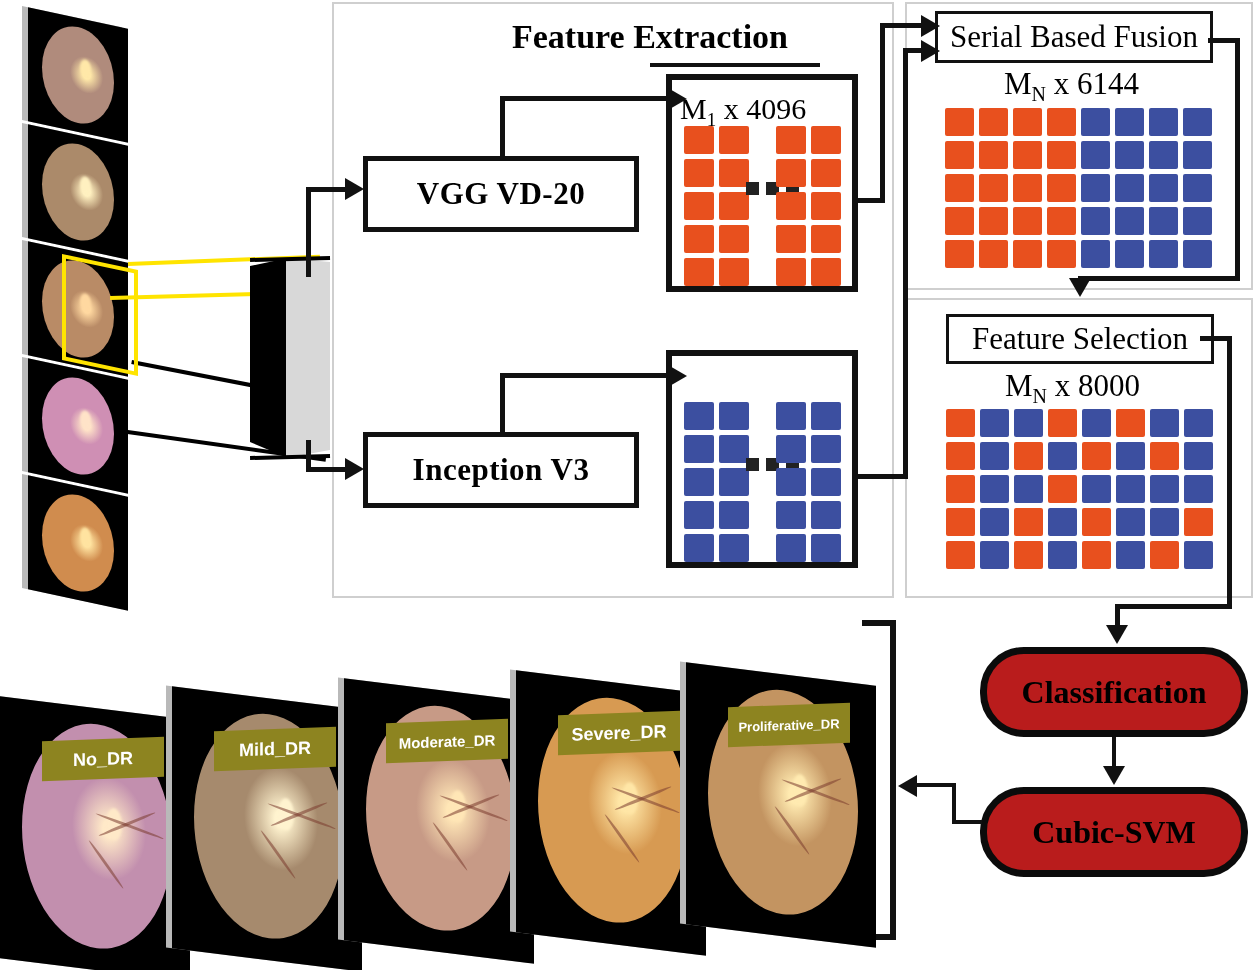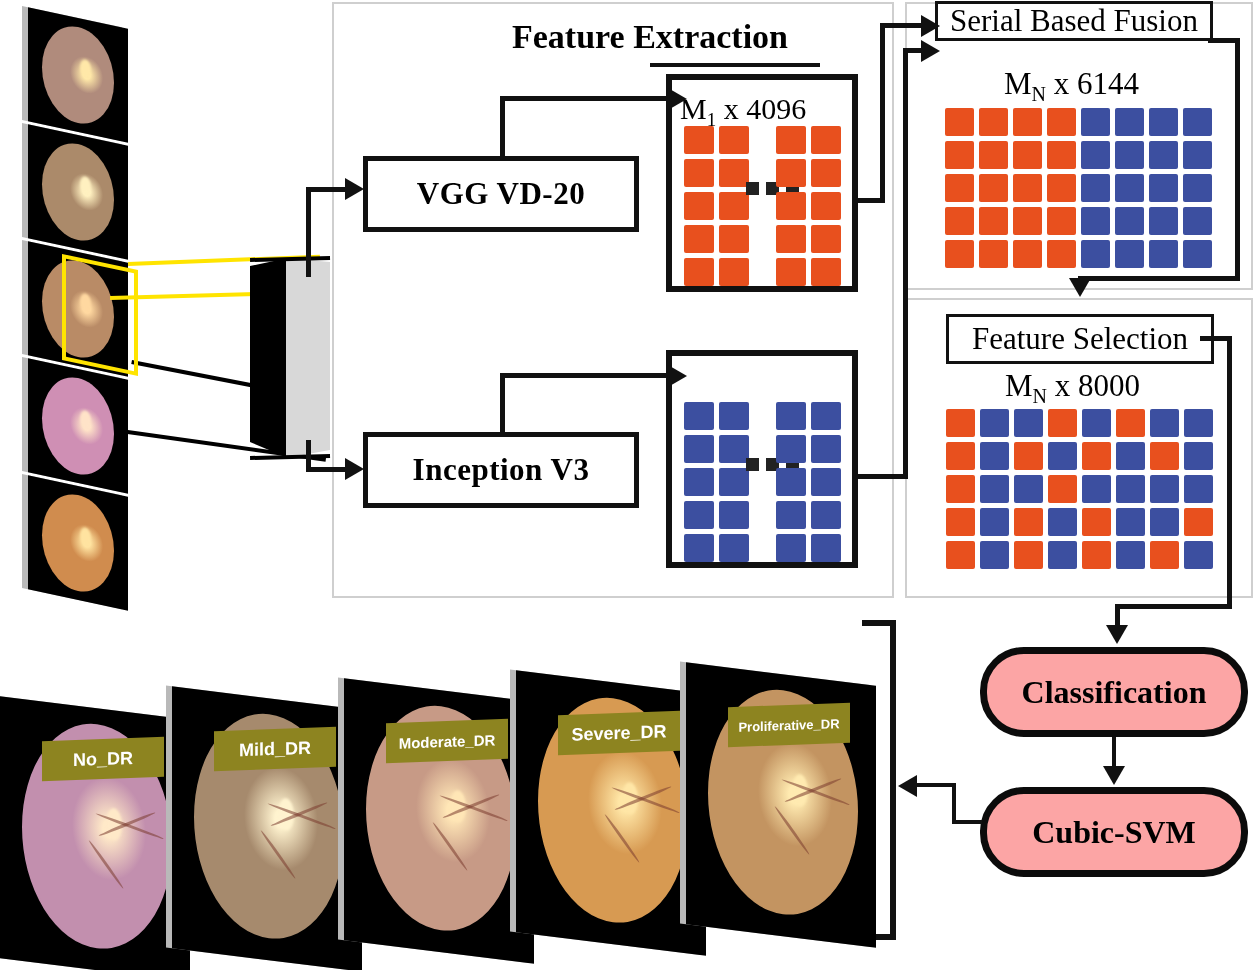--- a/index.html
+++ b/index.html
@@ -8,21 +8,21 @@
   .abs{position:absolute;}
 
   
   .panel{position:absolute;border:2px solid #cfcfcf;background:#fff;box-sizing:border-box;}
   .hardbox{position:absolute;border:5px solid #111;background:#fff;box-sizing:border-box;
            display:flex;align-items:center;justify-content:center;}
   .hardbox .lbl{font-weight:bold;font-size:31px;letter-spacing:.5px;}
   .thinbox{position:absolute;border:3px solid #111;background:#fff;box-sizing:border-box;
            display:flex;align-items:center;justify-content:center;}
   .thinbox .lbl{font-size:31px;}
-  .stad{position:absolute;border:7px solid #0b0b0b;border-radius:44px;background:#fca5a5;
+  .stad{position:absolute;border:7px solid #0b0b0b;border-radius:44px;background:#b91c1c;
         box-sizing:border-box;display:flex;align-items:center;justify-content:center;}
   .stad .lbl{font-weight:bold;font-size:32px;}
 
   .title{position:absolute;font-weight:bold;font-size:34px;white-space:nowrap;}
   .dimlabel{position:absolute;font-size:31px;white-space:nowrap;}
   .dimlabel sub{font-size:20px;}
 
   
   .fmbox{position:absolute;border:6px solid #111;background:#fff;box-sizing:border-box;}
   .fmhdr{position:absolute;left:8px;top:12px;font-size:30px;white-space:nowrap;}
@@ -173,21 +173,21 @@
       <div class="cell" style="background: rgb(60, 79, 160);"></div>
       <div class="cell" style="background: rgb(60, 79, 160);"></div>
       <div class="cell" style="background: rgb(60, 79, 160);"></div>
       <div class="cell" style="background: rgb(60, 79, 160);"></div>
       <div class="cell" style="background: rgb(60, 79, 160);"></div>
     </div>
 </div>
 
 <div class="panel" style="left:905px;top:2px;width:348px;height:288px;"></div>
 
-<div class="thinbox" style="left:935px;top:1px;width:278px;height:40px;">
+<div class="thinbox" style="left:935px;top:11px;width:278px;height:52px;">
   <span class="lbl">Serial Based Fusion</span>
 </div>
 <div class="dimlabel" style="left:1004px;top:66px;">
   <span>M</span><sub>N</sub>
   <span>x 6144</span>
 </div>
 <div class="cells" id="fusion-grid" style="left: 945px; top: 108px; grid-template-columns: repeat(8, 29px); grid-template-rows: repeat(5, 28px); gap: 5px;">
     <div class="cell" style="background: rgb(232, 80, 30);"></div>
     <div class="cell" style="background: rgb(232, 80, 30);"></div>
     <div class="cell" style="background: rgb(232, 80, 30);"></div>

